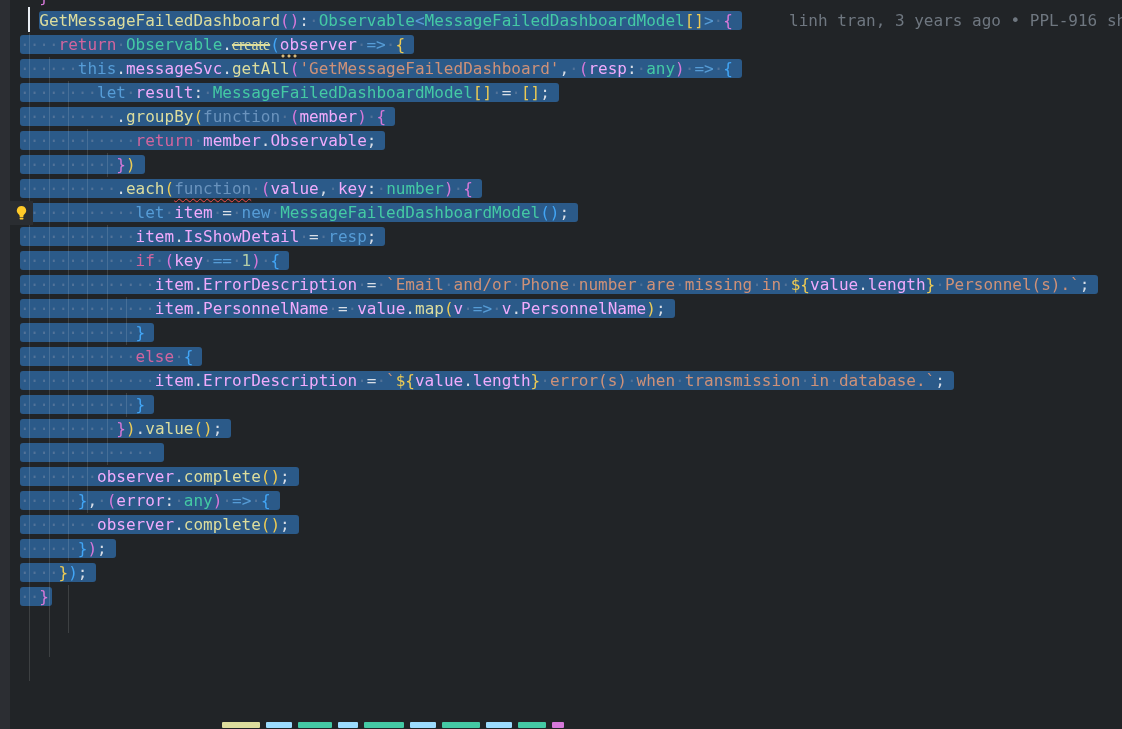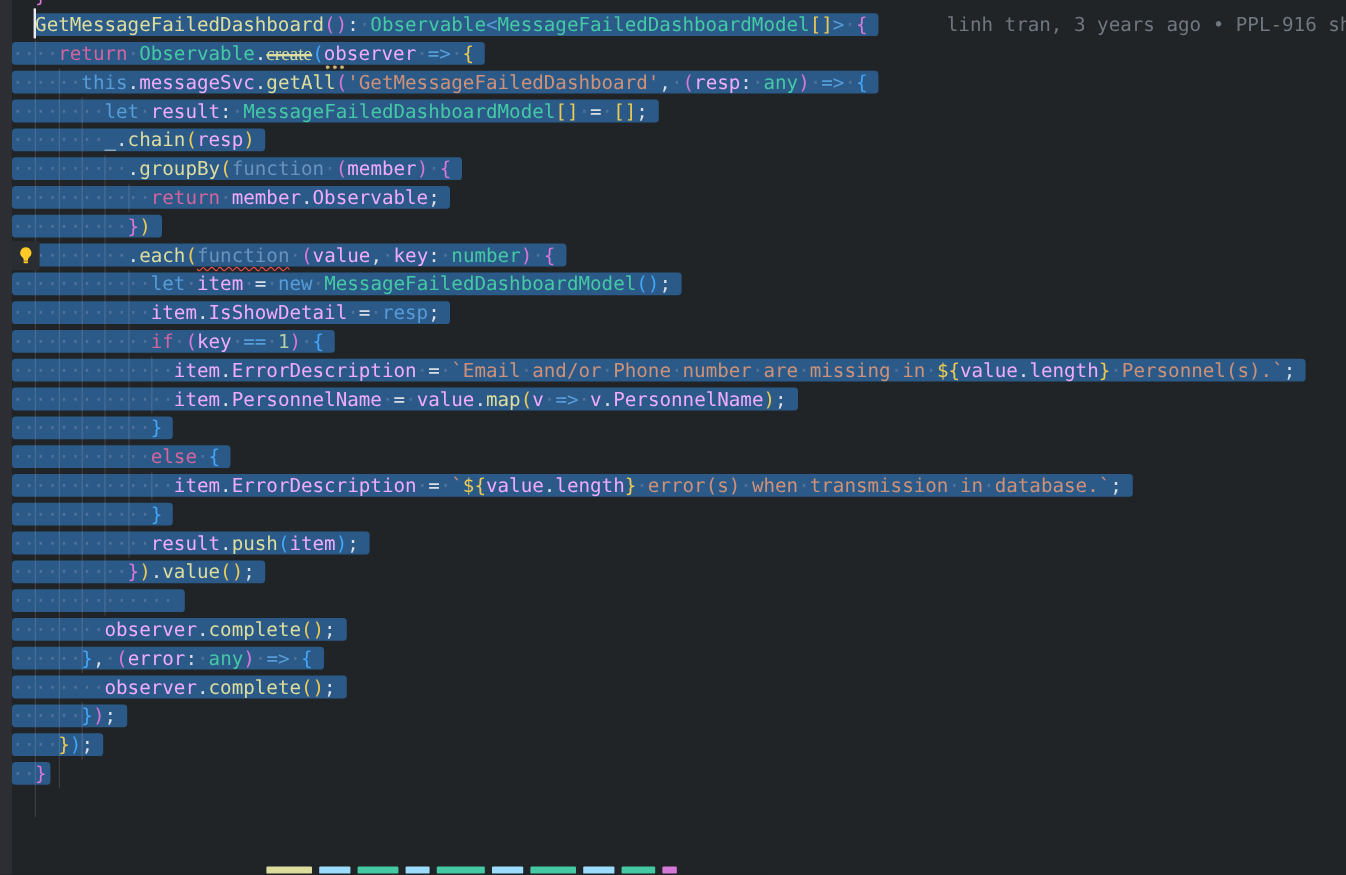--- a/index.html
+++ b/index.html
@@ -4,21 +4,21 @@
 <style>
   html,body{margin:0;padding:0;}
   body{
     width:1122px;height:729px;overflow:hidden;position:relative;
     background:#212427;
     font-family:"DejaVu Sans Mono","Liberation Mono",monospace;
   }
   .editor{position:absolute;left:0;top:0;width:1122px;height:729px;overflow:hidden;}
   .gutter{position:absolute;left:0;top:0;width:10px;height:729px;background:#2c2e33;z-index:5;}
   .code{position:absolute;left:0;top:-15px;right:0;font-size:16px;line-height:24px;z-index:1;}
-  .line{height:24px;white-space:pre;padding-left:10px;color:#d8dee7;position:relative;}
+  .line{height:24px;white-space:pre;padding-left:10px;color:#d8dee7;position:relative;margin-left:10px;}
   .sel{background:#2b5a89;border-radius:3px;padding-right:9px;}
   .line.sel-end .sel{padding-right:3px;}
   
   .m{color:#dddd9d}
   .k{color:#d2659e}
   .s{color:#569cd6}
   .v{color:#f0abfc}
   .t{color:#44c9a4}
   .str{color:#ce9178}
   .n{color:#b5cea8}
@@ -48,35 +48,33 @@
 </head>
 <body>
 
 <div class="editor">
   <div class="code">
       <div class="line"><span>  </span><span><span class="b2">}</span></span></div>
       <div class="line"><span>  </span><span class="sel"><span><span class="m">GetMessageFailedDashboard</span><span class="b2">()</span><span class="w">:<span class="ws">·</span></span><span class="t">Observable</span><span class="s">&lt;</span><span class="t">MessageFailedDashboardModel</span><span class="b1">[]</span><span class="s">&gt;<span class="ws">·</span></span><span class="b2">{</span></span></span></div>
       <div class="line"><span class="sel"><span><span class="ws">····</span></span><span><span class="k">return<span class="ws">·</span></span><span class="t">Observable</span><span class="w">.</span><span class="m dep">create</span><span class="b3">(</span><span class="v hint">observer</span><span class="w"><span class="ws">·</span></span><span class="s">=&gt;</span><span class="w"><span class="ws">·</span></span><span class="b1">{</span></span></span></div>
       <div class="line"><span class="sel"><span><span class="ws">······</span></span><span><span class="s">this</span><span class="w">.</span><span class="v">messageSvc</span><span class="w">.</span><span class="m">getAll</span><span class="b2">(</span><span class="str">'GetMessageFailedDashboard'</span><span class="w">,<span class="ws">·</span></span><span class="b2">(</span><span class="v">resp</span><span class="w">:<span class="ws">·</span></span><span class="t">any</span><span class="b2">)</span><span class="w"><span class="ws">·</span></span><span class="s">=&gt;</span><span class="w"><span class="ws">·</span></span><span class="b3">{</span></span></span></div>
       <div class="line"><span class="sel"><span><span class="ws">········</span></span><span><span class="s">let<span class="ws">·</span></span><span class="v">result</span><span class="w">:<span class="ws">·</span></span><span class="t">MessageFailedDashboardModel</span><span class="b1">[]</span><span class="w"><span class="ws">·</span>=<span class="ws">·</span></span><span class="b1">[]</span><span class="w">;</span></span></span></div>
-      <div class="line"><span class="sel"><span><span class="ws">········</span></span><span><span class="w">_.</span><span class="m">chain</span><span class="b1">(</span><span class="v">resp</span><span class="b1">)</span></span></span></div>
       <div class="line"><span class="sel"><span><span class="ws">··········</span></span><span><span class="w">.</span><span class="m">groupBy</span><span class="b1">(</span><span class="fn">function<span class="ws">·</span></span><span class="b2">(</span><span class="v">member</span><span class="b2">)</span><span class="w"><span class="ws">·</span></span><span class="b2">{</span></span></span></div>
       <div class="line"><span class="sel"><span><span class="ws">············</span></span><span><span class="k">return<span class="ws">·</span></span><span class="v">member</span><span class="w">.</span><span class="v">Observable</span><span class="w">;</span></span></span></div>
       <div class="line"><span class="sel"><span><span class="ws">··········</span></span><span><span class="b2">}</span><span class="b1">)</span></span></span></div>
       <div class="line"><span class="sel"><span><span class="ws">··········</span></span><span><span class="w">.</span><span class="m">each</span><span class="b1">(</span><span class="fn sqg">function</span><span class="w"><span class="ws">·</span></span><span class="b2">(</span><span class="v">value</span><span class="w">,<span class="ws">·</span></span><span class="v">key</span><span class="w">:<span class="ws">·</span></span><span class="t">number</span><span class="b2">)</span><span class="w"><span class="ws">·</span></span><span class="b2">{</span></span></span></div>
       <div class="line"><span class="sel"><span><span class="ws">············</span></span><span><span class="s">let<span class="ws">·</span></span><span class="v">item</span><span class="w"><span class="ws">·</span>=<span class="ws">·</span></span><span class="s">new<span class="ws">·</span></span><span class="t">MessageFailedDashboardModel</span><span class="b3">()</span><span class="w">;</span></span></span></div>
       <div class="line"><span class="sel"><span><span class="ws">············</span></span><span><span class="v">item</span><span class="w">.</span><span class="v">IsShowDetail</span><span class="w"><span class="ws">·</span>=<span class="ws">·</span></span><span class="s">resp</span><span class="w">;</span></span></span></div>
       <div class="line"><span class="sel"><span><span class="ws">············</span></span><span><span class="k">if<span class="ws">·</span></span><span class="b2">(</span><span class="v">key</span><span class="w"><span class="ws">·</span></span><span class="s">==</span><span class="w"><span class="ws">·</span></span><span class="n">1</span><span class="b2">)</span><span class="w"><span class="ws">·</span></span><span class="b3">{</span></span></span></div>
       <div class="line"><span class="sel"><span><span class="ws">··············</span></span><span><span class="v">item</span><span class="w">.</span><span class="v">ErrorDescription</span><span class="w"><span class="ws">·</span>=<span class="ws">·</span></span><span class="str">`Email<span class="ws">·</span>and/or<span class="ws">·</span>Phone<span class="ws">·</span>number<span class="ws">·</span>are<span class="ws">·</span>missing<span class="ws">·</span>in<span class="ws">·</span></span><span class="b1">${</span><span class="v">value</span><span class="w">.</span><span class="v">length</span><span class="b1">}</span><span class="str"><span class="ws">·</span>Personnel(s).`</span><span class="w">;</span></span></span></div>
       <div class="line"><span class="sel"><span><span class="ws">··············</span></span><span><span class="v">item</span><span class="w">.</span><span class="v">PersonnelName</span><span class="w"><span class="ws">·</span>=<span class="ws">·</span></span><span class="v">value</span><span class="w">.</span><span class="m">map</span><span class="b1">(</span><span class="v">v</span><span class="w"><span class="ws">·</span></span><span class="s">=&gt;</span><span class="w"><span class="ws">·</span></span><span class="v">v</span><span class="w">.</span><span class="v">PersonnelName</span><span class="b1">)</span><span class="w">;</span></span></span></div>
       <div class="line"><span class="sel"><span><span class="ws">············</span></span><span><span class="b3">}</span></span></span></div>
       <div class="line"><span class="sel"><span><span class="ws">············</span></span><span><span class="k">else<span class="ws">·</span></span><span class="b3">{</span></span></span></div>
       <div class="line"><span class="sel"><span><span class="ws">··············</span></span><span><span class="v">item</span><span class="w">.</span><span class="v">ErrorDescription</span><span class="w"><span class="ws">·</span>=<span class="ws">·</span></span><span class="str">`</span><span class="b1">${</span><span class="v">value</span><span class="w">.</span><span class="v">length</span><span class="b1">}</span><span class="str"><span class="ws">·</span>error(s)<span class="ws">·</span>when<span class="ws">·</span>transmission<span class="ws">·</span>in<span class="ws">·</span>database.`</span><span class="w">;</span></span></span></div>
       <div class="line"><span class="sel"><span><span class="ws">············</span></span><span><span class="b3">}</span></span></span></div>
-      <div class="line"><span class="sel"><span><span class="ws">············</span></span><span><span class="v">result</span><span class="w">.</span><span class="m">push</span><span class="b3">(</span><span class="v">item</span><span class="b3">)</span><span class="w">;</span></span></span></div>
       <div class="line"><span class="sel"><span><span class="ws">··········</span></span><span><span class="b2">}</span><span class="b1">)</span><span class="w">.</span><span class="m">value</span><span class="b1">()</span><span class="w">;</span></span></span></div>
       <div class="line"><span class="sel"><span></span><span><span class="w"><span class="ws">··············</span></span></span></span></div>
       <div class="line"><span class="sel"><span><span class="ws">········</span></span><span><span class="v">observer</span><span class="w">.</span><span class="m">complete</span><span class="b1">()</span><span class="w">;</span></span></span></div>
       <div class="line"><span class="sel"><span><span class="ws">······</span></span><span><span class="b3">}</span><span class="w">,<span class="ws">·</span></span><span class="b2">(</span><span class="v">error</span><span class="w">:<span class="ws">·</span></span><span class="t">any</span><span class="b2">)</span><span class="w"><span class="ws">·</span></span><span class="s">=&gt;</span><span class="w"><span class="ws">·</span></span><span class="b3">{</span></span></span></div>
       <div class="line"><span class="sel"><span><span class="ws">········</span></span><span><span class="v">observer</span><span class="w">.</span><span class="m">complete</span><span class="b1">()</span><span class="w">;</span></span></span></div>
       <div class="line"><span class="sel"><span><span class="ws">······</span></span><span><span class="b3">}</span><span class="b2">)</span><span class="w">;</span></span></span></div>
       <div class="line"><span class="sel"><span><span class="ws">····</span></span><span><span class="b1">}</span><span class="b3">)</span><span class="w">;</span></span></span></div>
       <div class="line sel-end"><span class="sel"><span><span class="ws">··</span></span><span><span class="b2">}</span></span></span></div>
       <div class="line"><span></span><span></span></div>
     </div>

